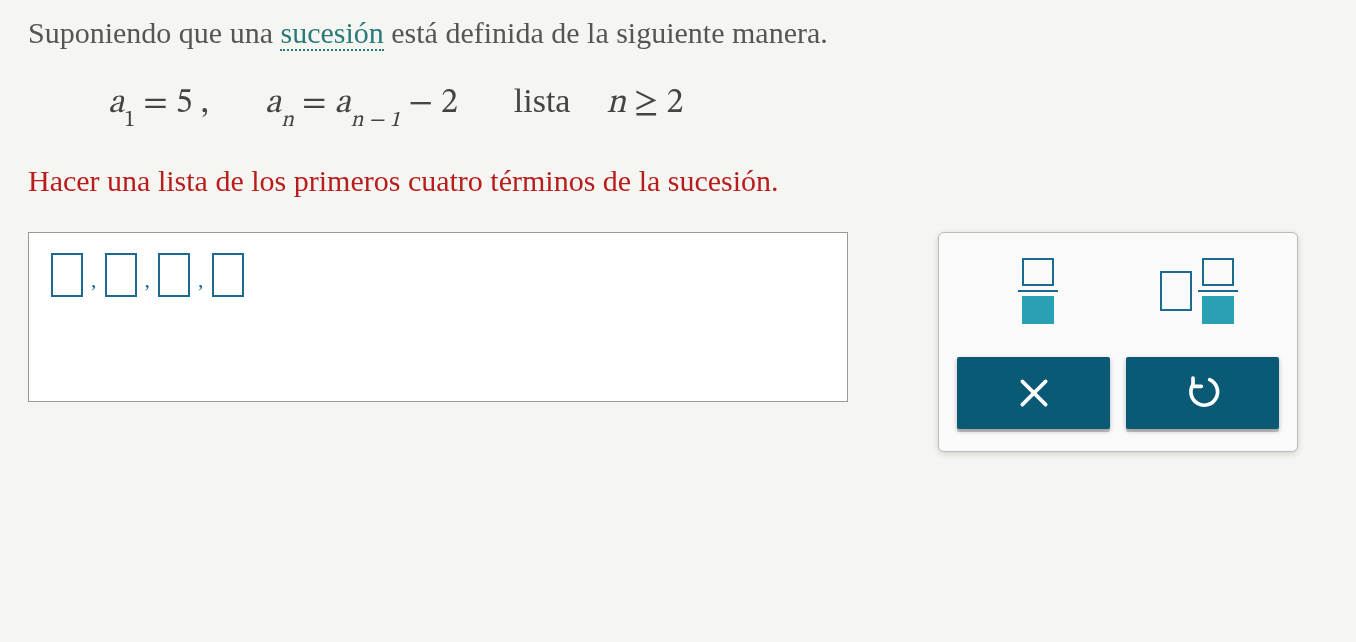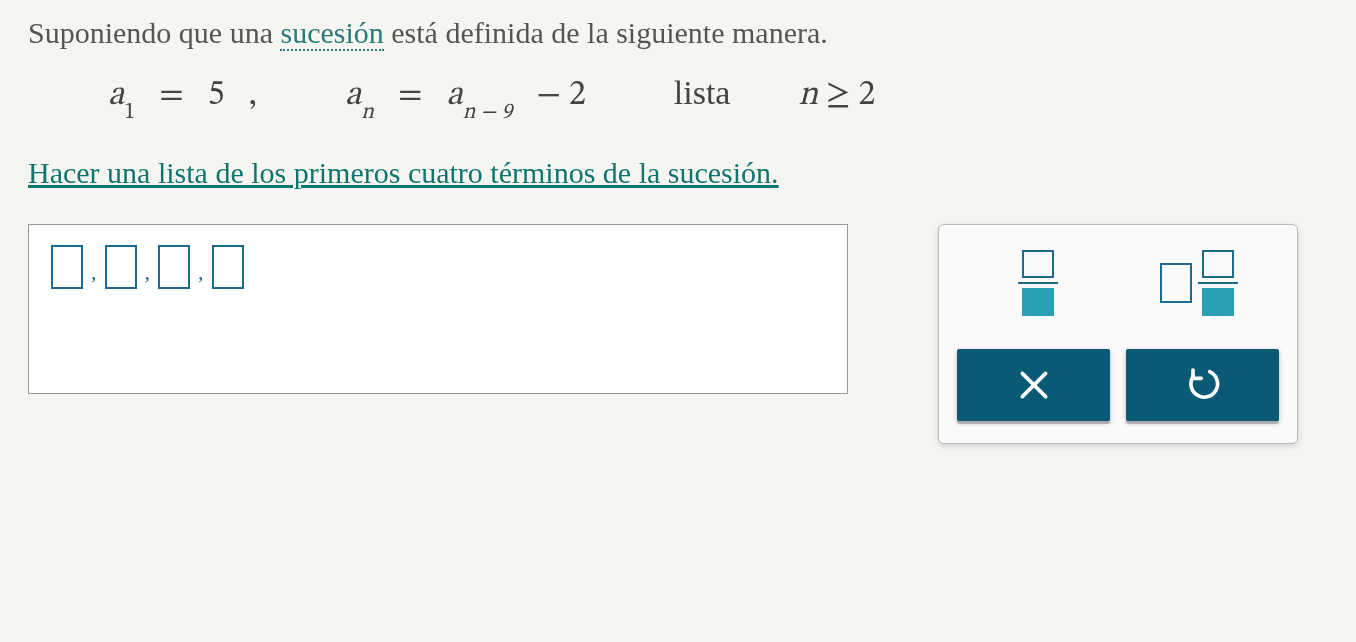--- a/index.html
+++ b/index.html
@@ -8,46 +8,45 @@
     height: 642px;
     background: #f5f5f2;
     font-family: Georgia, 'Times New Roman', serif;
     color: #333;
     padding: 12px 28px;
     overflow: hidden;
   }
   .question-text {
     font-size: 30px;
     color: #555;
-    margin-bottom: 20px;
+    margin-bottom: 28px;
     line-height: 1.4;
   }
   .link {
     color: #2a7a7a;
     border-bottom: 2px dotted #2a7a7a;
     cursor: pointer;
   }
   .math-line {
     font-family: 'STIX Two Math', 'Latin Modern Math', 'Cambria Math', 'Times New Roman', serif;
     font-size: 34px;
     font-style: italic;
     color: #444;
     margin: 0 0 36px 80px;
     display: flex;
     align-items: baseline;
-    gap: 24px;
+    gap: 8px;
   }
   .math-line .upright { font-style: normal; }
   .sub { font-size: 22px; vertical-align: sub; position: relative; top: 6px; }
   .math-gap { display:inline-block; width:40px; }
   .instruction {
     font-size: 30px;
-    color: #0f766e;
+    color: #b91c1c;
     margin-bottom: 34px;
-    text-decoration: underline;
   }
   .answer-row {
     display: flex;
     align-items: flex-start;
     gap: 90px;
   }
   .answer-box {
     border: 1px solid #999;
     background: #fff;
     width: 820px;
@@ -134,21 +133,21 @@
 </div>
 
 <div class="math-line">
   <span><span>a</span><span class="sub upright">1</span></span>
   <span class="upright"> = </span>
   <span class="upright">5</span>
   <span class="upright">,</span>
   <span class="math-gap"></span>
   <span><span>a</span><span class="sub">n</span></span>
   <span class="upright"> = </span>
-  <span><span>a</span><span class="sub">n − 9</span></span>
+  <span><span>a</span><span class="sub">n − 1</span></span>
   <span class="upright"> − 2</span>
   <span class="math-gap"></span>
   <span class="upright" style="font-family:Georgia;font-style:normal;">lista</span>
   <span class="math-gap" style="width:20px"></span>
   <span>
     <span>n</span><span class="upright"> ≥ </span><span class="upright">2</span>
   </span>
 </div>
 
 <div class="instruction">Hacer una lista de los primeros cuatro términos de la sucesión.</div>

